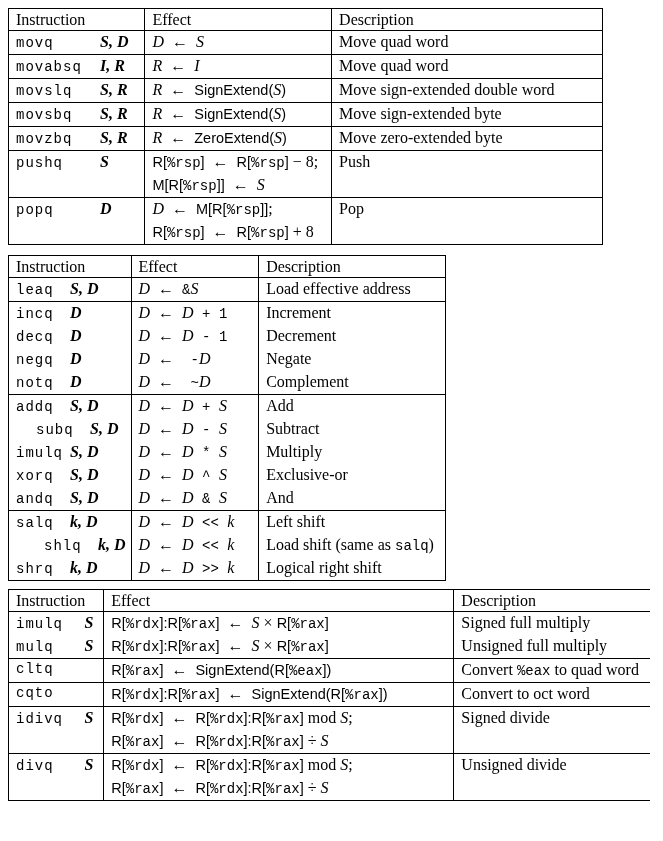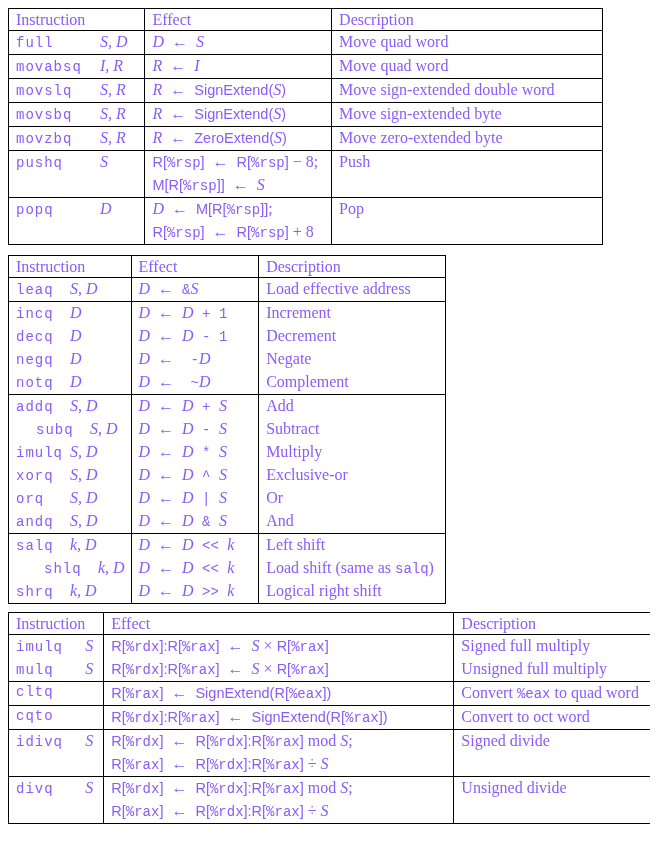--- a/index.html
+++ b/index.html
@@ -1,18 +1,18 @@
 <!DOCTYPE html>
 <html><head>
 <meta charset="utf-8">
 <style>
   * { margin:0; padding:0; box-sizing:border-box; }
   html,body { background:#ffffff; }
   .page {
-    width:650px; height:841px; background:#ffffff; color:#8b5cf6;
+    width:650px; height:841px; background:#ffffff; color:#000000;
     padding:8px 0 0 8px; position:relative; overflow:hidden;
     font-family:"Liberation Serif", serif;
   }
   table { border-collapse:collapse; table-layout:fixed; border:1.5px solid #000; }
   .tbl-gap1 { margin-bottom:10px; }
   .tbl-gap2 { margin-bottom:8px; }
   td,th {
     vertical-align:top; text-align:left; font-weight:normal;
     padding:0 4px 0 7px; line-height:21px; font-size:16px;
     overflow:hidden; white-space:nowrap;
@@ -20,21 +20,21 @@
   td+td, th+th { border-left:1.3px solid #000; }
   thead th { border-bottom:1.3px solid #000; }
   tr.gfirst > td { border-top:1.3px solid #000; }
   .seg-i  { font-family:"Liberation Serif", serif; font-style:italic; white-space:pre; }
   .seg-r  { font-family:"Liberation Serif", serif; white-space:pre; }
   .seg-sf { font-family:"Liberation Sans", sans-serif; font-size:14.5px; white-space:pre; }
   .seg-tt { font-family:"Liberation Mono", monospace; font-size:14px; white-space:pre; }
   .instr { display:flex; align-items:baseline; }
   .instr.aright { justify-content:space-between; padding-right:6px; }
   .iname { font-family:"Liberation Mono", monospace; font-size:14px; letter-spacing:1px; margin-right:6px; }
-  .iargs { font-family:"Liberation Serif", serif; font-style:italic; font-size:16px; }
+  .iargs { font-family:"Liberation Serif", serif; font-style:italic; font-size:16px;font-weight:bold; }
   .effline { line-height:21px; }
 </style>
 </head>
 <body>
 
 <div class="page">
   <div>
       <table class="tbl-gap1" style="width: 595px;">
         <colgroup>
           <col style="width: 136px;">
@@ -45,21 +45,21 @@
           <tr>
             <th>Instruction</th>
             <th>Effect</th>
             <th>Description</th>
           </tr>
         </thead>
         <tbody>
           <tr class="gfirst">
             <td>
               <div class="instr">
-                <span class="iname" style="min-width: 78px;">full</span>
+                <span class="iname" style="min-width: 78px;">movq</span>
                 <span class="iargs">S, D</span>
               </div>
             </td>
             <td>
               <div class="effline"><span class="seg-i">D</span><span class="seg-r">  ←  </span><span class="seg-i">S</span></div>
             </td>
             <td><span class="seg-r">Move quad word</span></td>
           </tr>
           <tr class="gfirst">
             <td>
@@ -255,32 +255,20 @@
               </div>
             </td>
             <td>
               <div class="effline"><span class="seg-i">D</span><span class="seg-r">  ←  </span><span class="seg-i">D</span><span class="seg-tt"> ^ </span><span class="seg-i">S</span></div>
             </td>
             <td><span class="seg-r">Exclusive-or</span></td>
           </tr>
           <tr>
             <td>
               <div class="instr">
-                <span class="iname" style="min-width: 48px;">orq</span>
-                <span class="iargs">S, D</span>
-              </div>
-            </td>
-            <td>
-              <div class="effline"><span class="seg-i">D</span><span class="seg-r">  ←  </span><span class="seg-i">D</span><span class="seg-tt"> | </span><span class="seg-i">S</span></div>
-            </td>
-            <td><span class="seg-r">Or</span></td>
-          </tr>
-          <tr>
-            <td>
-              <div class="instr">
                 <span class="iname" style="min-width: 48px;">andq</span>
                 <span class="iargs">S, D</span>
               </div>
             </td>
             <td>
               <div class="effline"><span class="seg-i">D</span><span class="seg-r">  ←  </span><span class="seg-i">D</span><span class="seg-tt"> &amp; </span><span class="seg-i">S</span></div>
             </td>
             <td><span class="seg-r">And</span></td>
           </tr>
           <tr class="gfirst">

